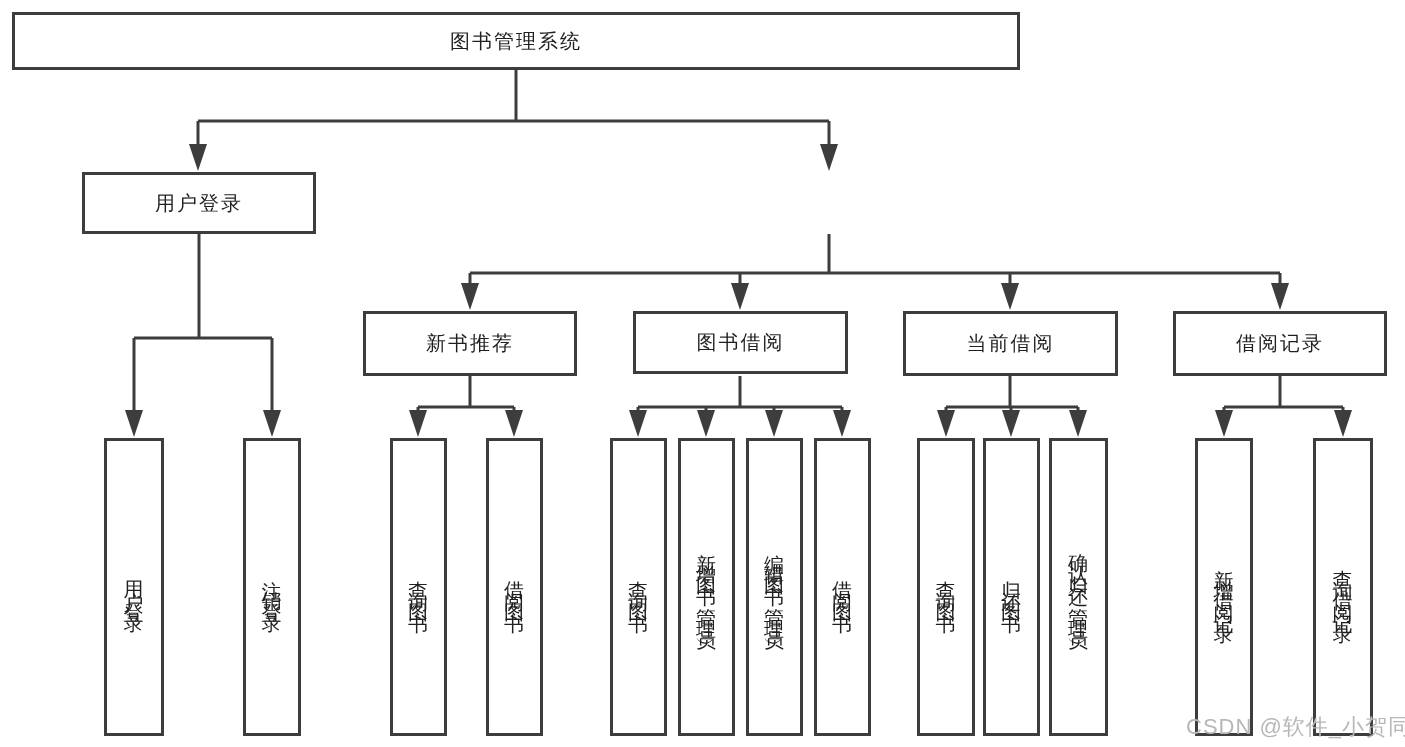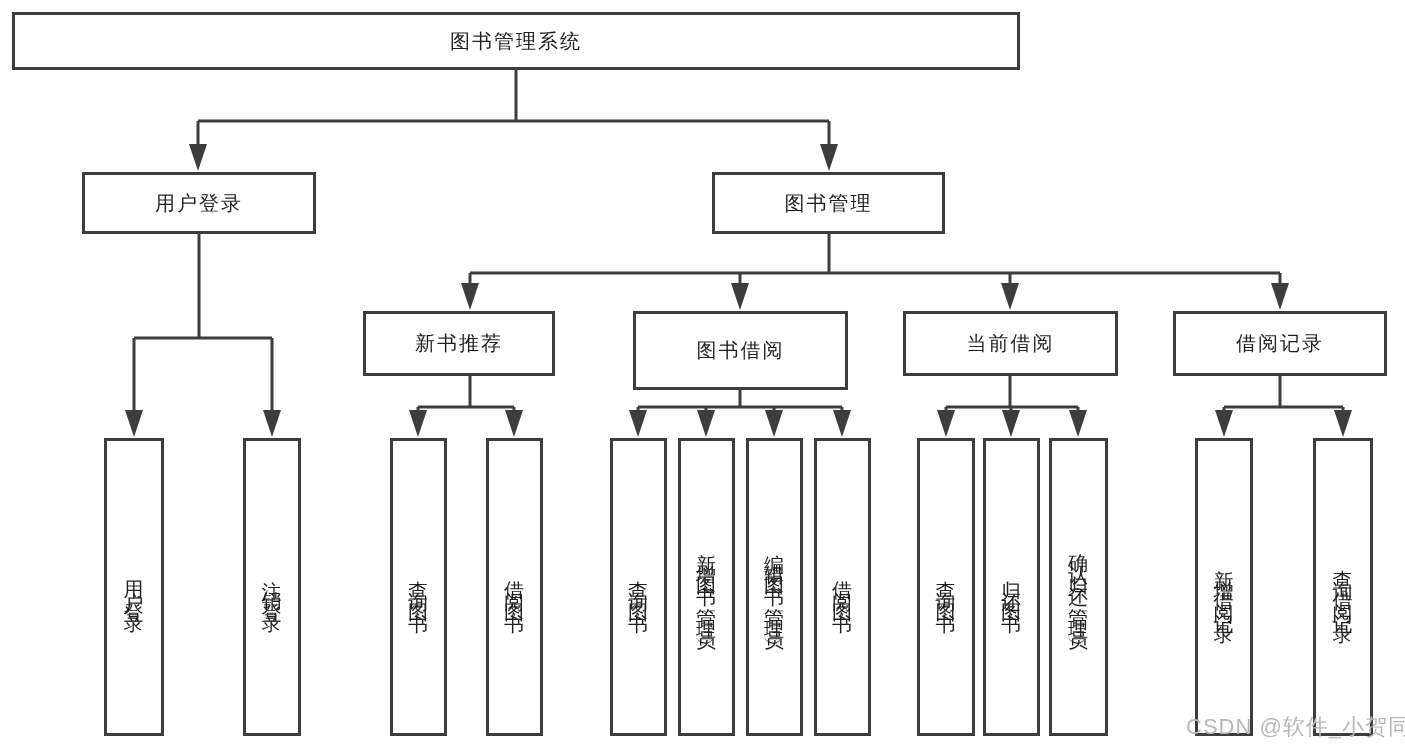--- a/index.html
+++ b/index.html
@@ -136,28 +136,25 @@
     </g>
   </svg>
 
   <div class="node h" style="left:12px; top:12px; width:1008px; height:58px">
     <span>图书管理系统</span>
   </div>
 
   <div class="node h" style="left:82px; top:172px; width:234px; height:62px">
     <span>用户登录</span>
   </div>
-  <div class="node h" style="left:712px; top:172px; width:233px; height:62px">
-    <span>图书管理</span>
-  </div>
-
-  <div class="node h" style="left:363px; top:311px; width:192px; height:65px">
+
+  <div class="node h" style="left:363px; top:311px; width:214px; height:65px">
     <span>新书推荐</span>
   </div>
-  <div class="node h" style="left:633px; top:311px; width:215px; height:79px">
+  <div class="node h" style="left:633px; top:311px; width:215px; height:63px">
     <span>图书借阅</span>
   </div>
   <div class="node h" style="left:1173px; top:311px; width:214px; height:65px">
     <span>借阅记录</span>
   </div>
   <div class="node h" style="left:903px; top:311px; width:215px; height:65px">
     <span>当前借阅</span>
   </div>
 
   <div class="node v" style="left:104px; top:438px; width:60px; height:298px">

